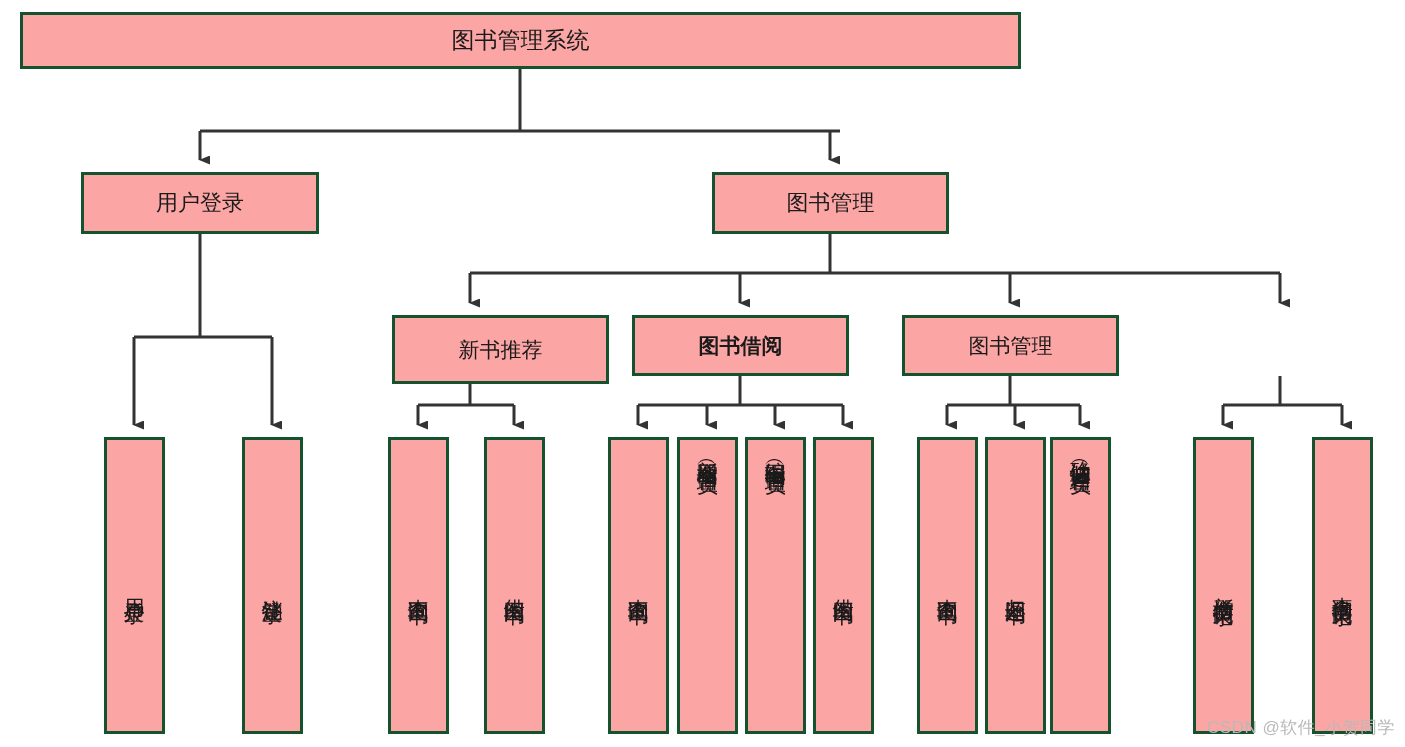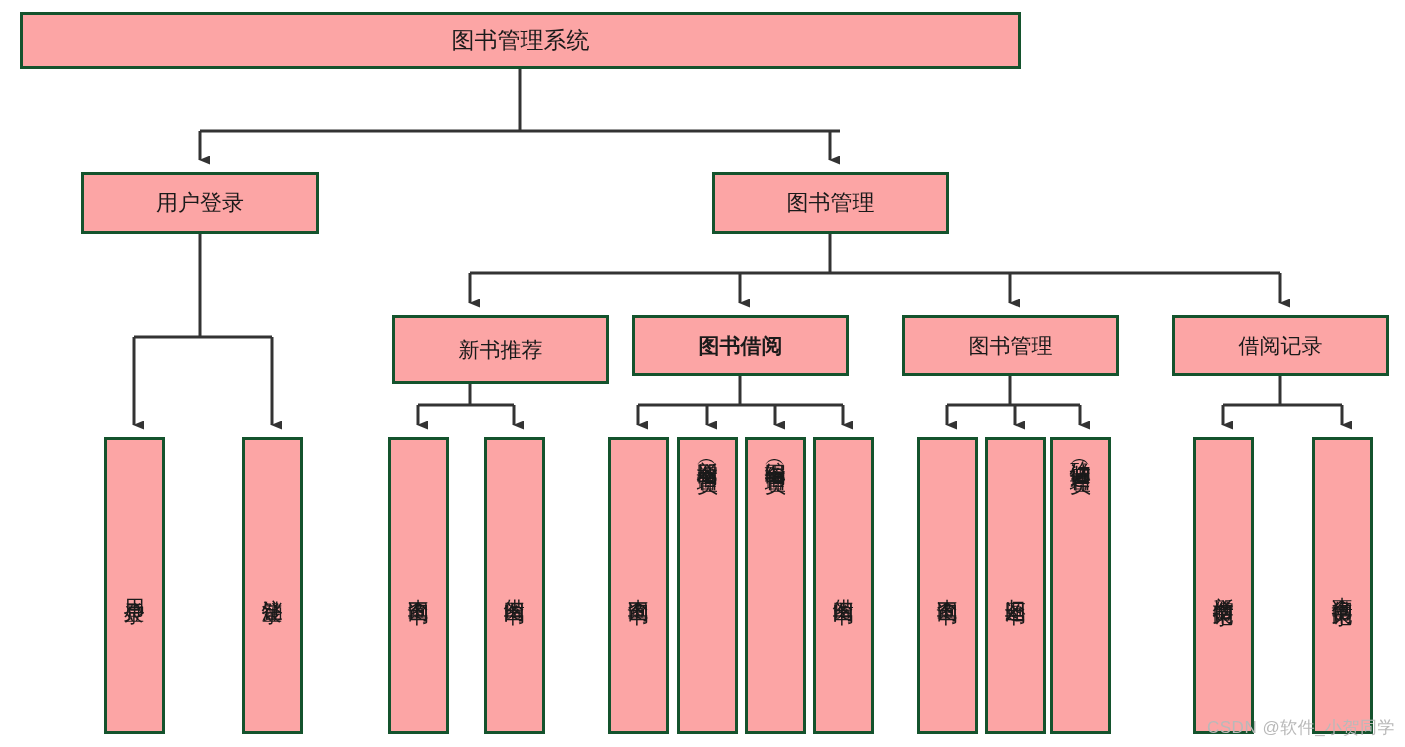--- a/index.html
+++ b/index.html
@@ -138,23 +138,20 @@
 
   <div class="node level3" style="left:376px;top:315px;width:217px;height:69px;margin-left:16px;">
     <span>新书推荐</span>
   </div>
   <div class="node level3" style="left:632px;top:315px;width:217px;height:61px;font-weight:bold;">
     <span>图书借阅</span>
   </div>
   <div class="node level3" style="left:902px;top:315px;width:217px;height:61px;">
     <span>图书管理</span>
   </div>
-  <div class="node level3" style="left:1172px;top:315px;width:217px;height:61px;">
-    <span>借阅记录</span>
-  </div>
 
   <div class="node leaf" style="left:104px;top:437px;width:61px;height:297px;">
     <span class="vtext">用户登录</span>
   </div>
   <div class="node leaf" style="left:242px;top:437px;width:61px;height:297px;">
     <span class="vtext">注销登录</span>
   </div>
 
   <div class="node leaf" style="left:388px;top:437px;width:61px;height:297px;">
     <span class="vtext">查询图书</span>

